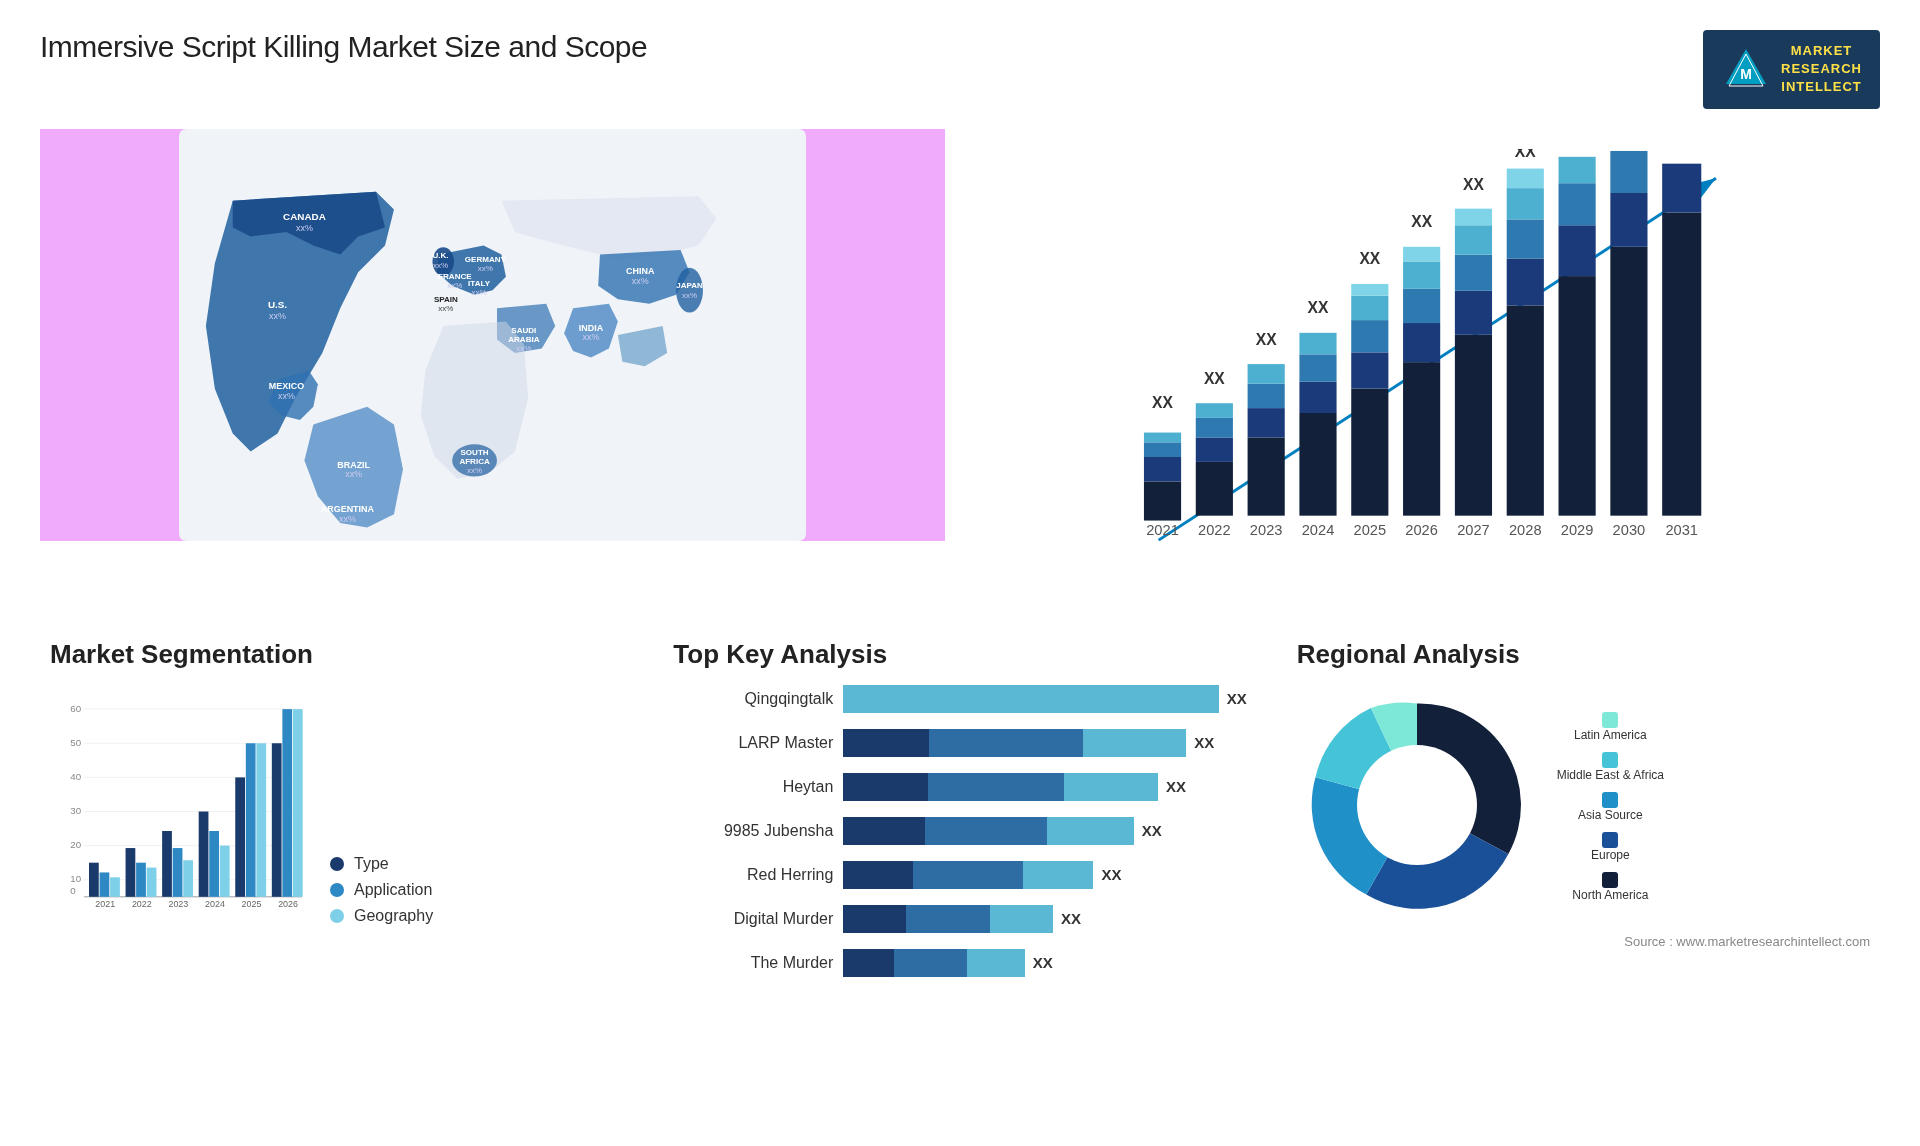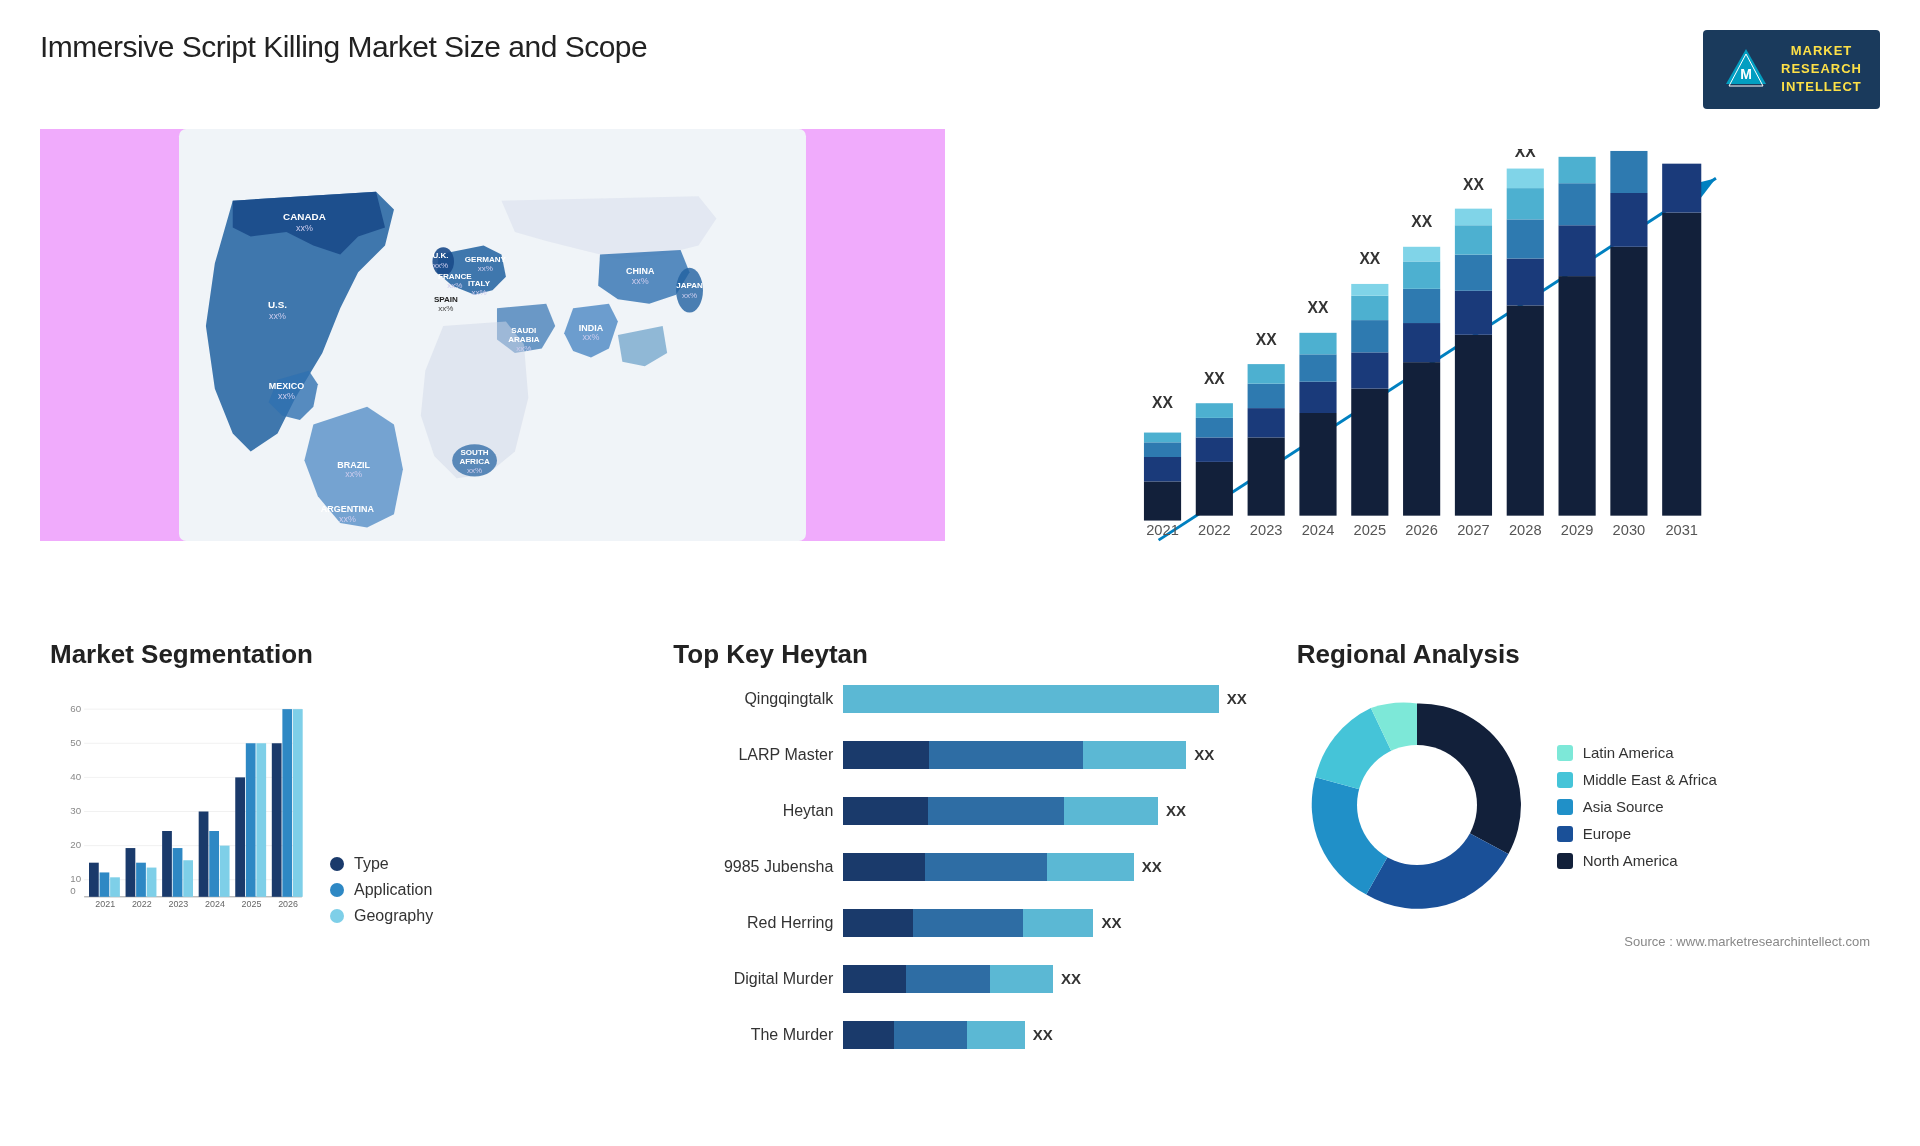--- a/index.html
+++ b/index.html
@@ -102,21 +102,21 @@
     }
 
     
     .players-bars {
       margin-top: 10px;
     }
 
     .player-row {
       display: flex;
       align-items: center;
-      margin-bottom: 28px;
+      margin-bottom: 16px;
       gap: 10px;
     }
 
     .player-name {
       width: 160px;
       font-size: 16px;
       color: #333;
       text-align: right;
       flex-shrink: 0;
     }
@@ -182,23 +182,23 @@
     
     .regional-legend {
       display: flex;
       flex-direction: column;
       gap: 10px;
     }
 
     .regional-legend-item {
       display: flex;
       align-items: center;
-      gap: 10px;
-      font-size: 15px;
+      font-size: 12px;
       color: #333;
+      flex-direction: column;
     }
 
     .regional-legend-color {
       width: 16px;
       height: 16px;
       border-radius: 3px;
       flex-shrink: 0;
     }
 
     
@@ -478,21 +478,21 @@
           </div>
           <div class="legend-item">
             <div class="legend-dot" style="background:#7ecfe8;"></div>
             <span>Geography</span>
           </div>
         </div>
       </div>
     </div>
 
     <div class="players-section">
-      <div class="section-title">Top Key Heytan</div>
+      <div class="section-title">Top Key Analysis</div>
       <div class="players-bars">
 
         <div class="player-row">
           <div class="player-name">Qingqingtalk</div>
           <div class="player-bar-container">
             <div class="player-bar" style="width:95%;">
               <div class="player-bar-light" style="width:100%;"></div>
             </div>
             <span class="player-value">XX</span>
           </div>

